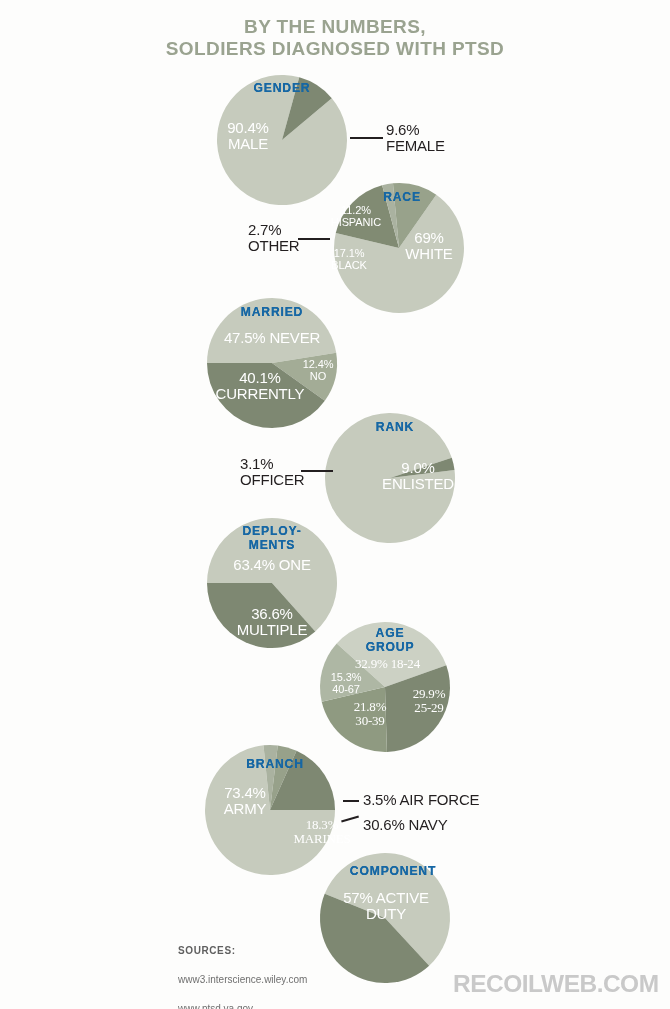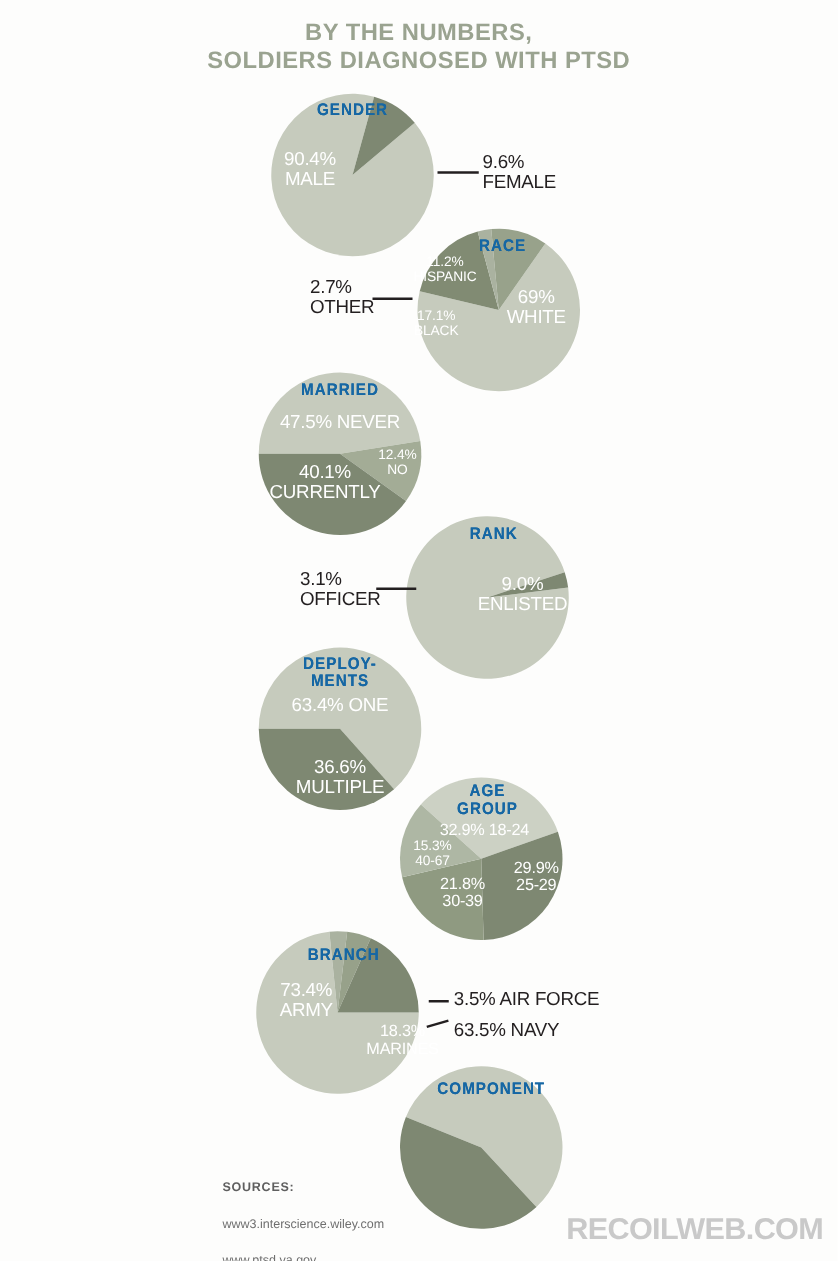--- a/index.html
+++ b/index.html
@@ -48,21 +48,21 @@
     position:absolute;
     color:#ffffff;
     font-family:"Liberation Sans", sans-serif;
     font-size:15px;
     line-height:1.05;
     text-align:center;
     white-space:pre-line;
     letter-spacing:-.2px;
   }
   .slab.sm{font-size:11px;letter-spacing:-.1px;}
-  .slab.md{font-size:13px;}
+  .slab.md{font-size:13px;font-family:Liberation Serif, serif;}
 
   
   .olab{
     position:absolute;
     color:#231f20;
     font-family:"Liberation Sans", sans-serif;
     font-size:15px;
     line-height:1.08;
     white-space:pre-line;
     letter-spacing:-.2px;
@@ -210,31 +210,32 @@
     </svg>
   </div>
   <div class="chart-title" style="left:225px;top:757px;width:100px;">BRANCH</div>
   <div class="slab" style="left:208px;top:785px;width:74px;">73.4%
 ARMY</div>
   <div class="slab md" style="left:283px;top:818px;width:78px;">18.3%
 MARINES</div>
   <div class="leader" style="left:343px;top:800px;width:16px;"></div>
   <div class="olab" style="left:363px;top:792px;width:150px;">3.5% AIR FORCE</div>
   <div class="leader" style="left:341px;top:818px;width:18px;transform:rotate(-16deg);"></div>
-  <div class="olab" style="left:363px;top:817px;width:120px;">63.5% NAVY</div>
+  <div class="olab" style="left:363px;top:817px;width:120px;">30.6% NAVY</div>
 
   <div class="pie" style="left:320px;top:853px;">
     <svg width="130" height="130" viewBox="0 0 130 130">
       <g>
           <path d="M 65 65 L 4.73 40.65 A 65 65 0 1 1 109.16 112.69 Z" fill="#c6cbbd"></path>
           <path d="M 65 65 L 109.16 112.69 A 65 65 0 0 1 4.73 40.65 Z" fill="#7e8872"></path>
         </g>
     </svg>
   </div>
   <div class="chart-title" style="left:338px;top:864px;width:110px;">COMPONENT</div>
+  <div class="slab" style="left:322px;top:890px;width:128px;">57% ACTIVE DUTY</div>
 
   <div class="sources">
     <span class="hd">SOURCES:</span>
     <span class="u">www3.interscience.wiley.com</span>
     <span class="u">www.ptsd.va.gov</span>
   </div>
   <div class="logo">RECOILWEB.COM</div>
 
 </div>
 

